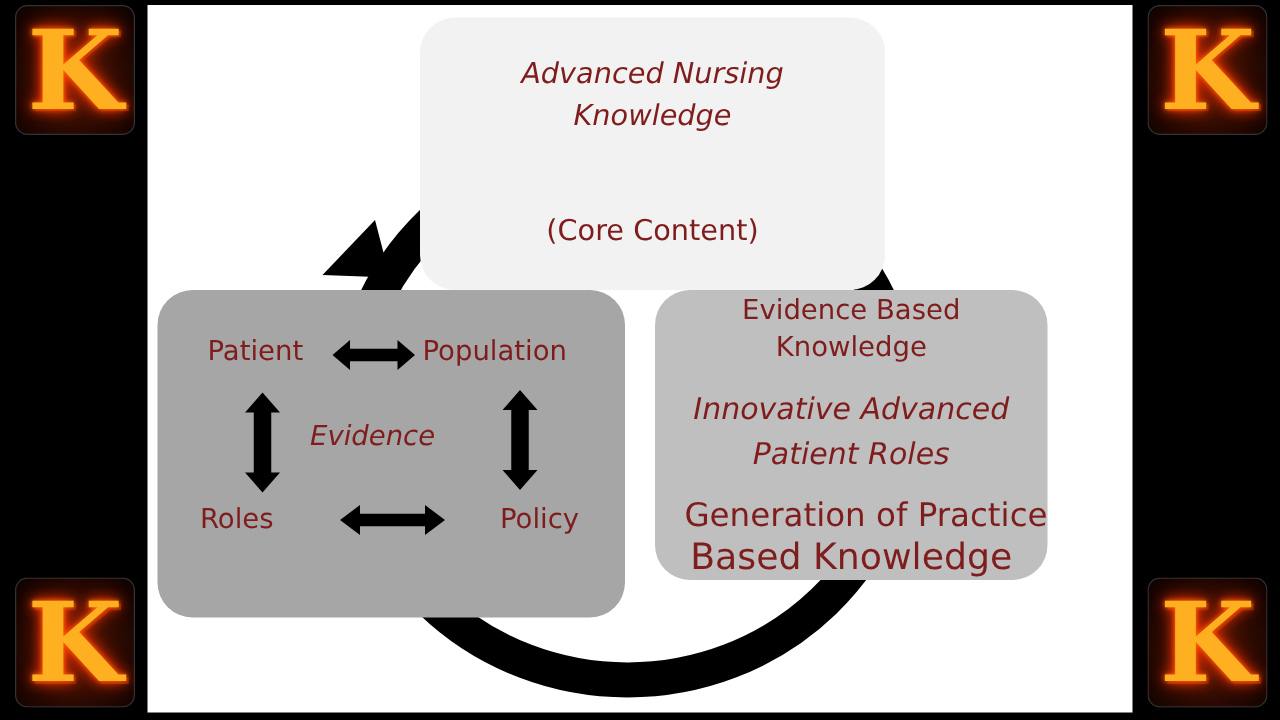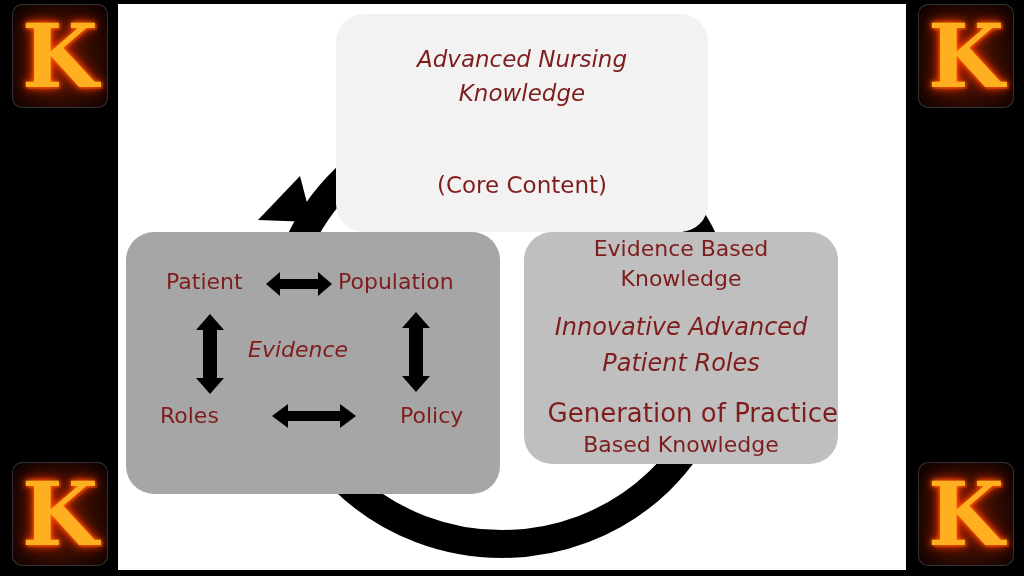--- a/index.html
+++ b/index.html
@@ -84,14 +84,14 @@
     </g>
   </svg>
 </div>
 
 <div class="box box-right">
   <div class="t" style="top:2px; font-size:22px;">Evidence Based</div>
   <div class="t" style="top:32px; font-size:22px;">Knowledge</div>
   <div class="t it" style="top:80px; font-size:24px;">Innovative Advanced</div>
   <div class="t it" style="top:116px; font-size:24px;">Patient Roles</div>
   <div class="t" style="top:166px; font-size:26px;text-align:right;">Generation of Practice</div>
-  <div class="t" style="top:198px; font-size:22px;">Based Knowledge</div>
+  <div class="t" style="top:198px; font-size:29px;">Based Knowledge</div>
 </div>
 
 </body></html>

